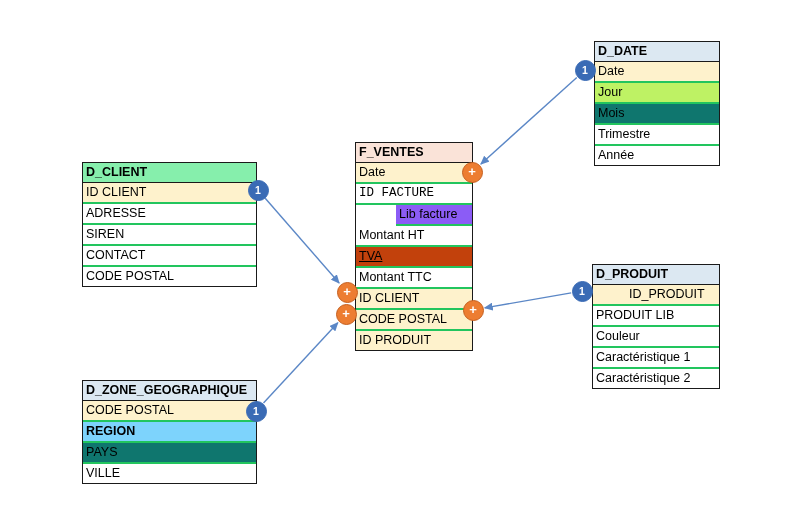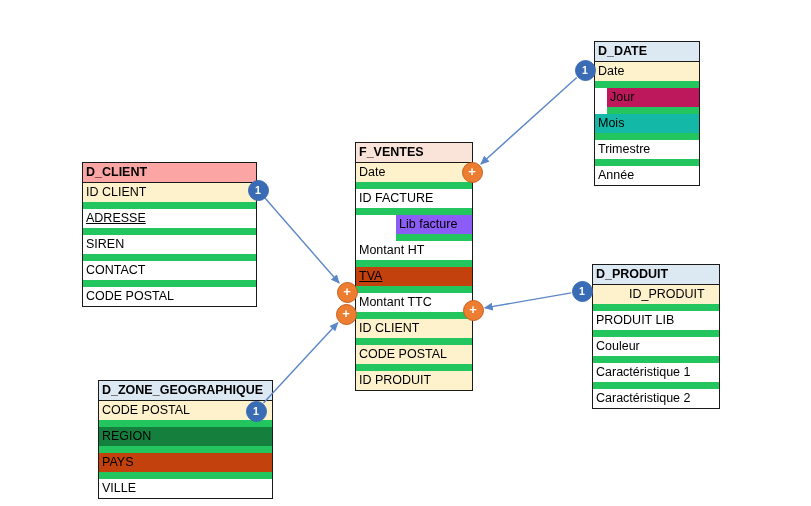--- a/index.html
+++ b/index.html
@@ -37,21 +37,21 @@
     font-weight: bold;
     padding: 0 3px;
     border-bottom: 1px solid #1a1a1a;
     white-space: nowrap;
     overflow: hidden;
   }
   .er-field {
     height: 19px;
     line-height: 19px;
     padding: 0 3px;
-    border-bottom: 7px solid #22c55e;
+    border-bottom: 2px solid #22c55e;
     background: #ffffff;
     white-space: nowrap;
     overflow: hidden;
   }
   .er-field:last-child { border-bottom: none; }
   .badge {
     position: absolute;
     width: 21px;
     height: 21px;
     border-radius: 50%;
@@ -75,51 +75,51 @@
         <path id="arrowhead-path" d="M0,0 L9,4 L0,8 Z" fill="#5B87C6"></path>
       </marker>
     </defs>
   <line x1="576.8" y1="77.4" x2="480.9" y2="164.0" stroke="#5B87C6" stroke-width="1.4" marker-end="url(#arrowhead)"></line>
       <line x1="265.2" y1="198.3" x2="339.1" y2="283.0" stroke="#5B87C6" stroke-width="1.4" marker-end="url(#arrowhead)"></line>
       <line x1="263.5" y1="402.9" x2="337.8" y2="322.8" stroke="#5B87C6" stroke-width="1.4" marker-end="url(#arrowhead)"></line>
       <line x1="571.2" y1="292.9" x2="484.8" y2="307.9" stroke="#5B87C6" stroke-width="1.4" marker-end="url(#arrowhead)"></line>
     </svg>
   <div id="tables-layer">
       <div class="er-table" style="left: 82px; top: 162px; width: 175px; border-color: rgb(26, 26, 26);">
-        <div class="er-header" style="background: #fca5a5;">D_CLIENT</div>
+        <div class="er-header" style="background: #86efac;">D_CLIENT</div>
         <div class="er-field key" style="background: rgb(254, 242, 204);">ID CLIENT</div>
-        <div class="er-field" style="background: rgb(255, 255, 255); text-decoration: underline;">ADRESSE</div>
+        <div class="er-field" style="background: rgb(255, 255, 255);">ADRESSE</div>
         <div class="er-field" style="background: rgb(255, 255, 255);">SIREN</div>
         <div class="er-field" style="background: rgb(255, 255, 255);">CONTACT</div>
         <div class="er-field" style="background: rgb(255, 255, 255);">CODE POSTAL</div>
       </div>
-      <div class="er-table" style="left: 98px; top: 380px; width: 175px; border-color: rgb(26, 26, 26);">
+      <div class="er-table" style="left: 82px; top: 380px; width: 175px; border-color: rgb(26, 26, 26);">
         <div class="er-header" style="background: rgb(220, 232, 242);">D_ZONE_GEOGRAPHIQUE</div>
         <div class="er-field key" style="background: rgb(254, 242, 204);">CODE POSTAL</div>
-        <div class="er-field" style="background: #15803d;">REGION</div>
-        <div class="er-field" style="background: #c2410c;">PAYS</div>
+        <div class="er-field" style="background: #7dd3fc; font-weight: bold;">REGION</div>
+        <div class="er-field" style="background: #0f766e;">PAYS</div>
         <div class="er-field" style="background: rgb(255, 255, 255);">VILLE</div>
       </div>
       <div class="er-table" style="left: 355px; top: 142px; width: 118px; border-color: rgb(26, 26, 26);">
         <div class="er-header" style="background: rgb(250, 227, 216);">F_VENTES</div>
         <div class="er-field key" style="background: rgb(254, 242, 204);">Date</div>
-        <div class="er-field" style="background: rgb(255, 255, 255);">ID FACTURE</div>
+        <div class="er-field" style="background: rgb(255, 255, 255); font-family: Liberation Mono, monospace;">ID FACTURE</div>
         <div class="er-field" style="background: #8b5cf6; margin-left: 40px;">Lib facture</div>
         <div class="er-field" style="background: rgb(255, 255, 255);">Montant HT</div>
         <div class="er-field" style="background: #c2410c; text-decoration: underline;">TVA</div>
         <div class="er-field" style="background: rgb(255, 255, 255);">Montant TTC</div>
         <div class="er-field key" style="background: rgb(254, 242, 204);">ID CLIENT</div>
         <div class="er-field key" style="background: rgb(254, 242, 204);">CODE POSTAL</div>
         <div class="er-field key" style="background: rgb(254, 242, 204);">ID PRODUIT</div>
       </div>
-      <div class="er-table" style="left: 594px; top: 41px; width: 106px; border-color: rgb(26, 26, 26);">
+      <div class="er-table" style="left: 594px; top: 41px; width: 126px; border-color: rgb(26, 26, 26);">
         <div class="er-header" style="background: rgb(220, 232, 242);">D_DATE</div>
         <div class="er-field key" style="background: rgb(254, 242, 204);">Date</div>
-        <div class="er-field" style="background: #be185d; margin-left: 12px;">Jour</div>
-        <div class="er-field" style="background: #14b8a6;">Mois</div>
+        <div class="er-field" style="background: #bef264;">Jour</div>
+        <div class="er-field" style="background: #0f766e;">Mois</div>
         <div class="er-field" style="background: rgb(255, 255, 255);">Trimestre</div>
         <div class="er-field" style="background: rgb(255, 255, 255);">Année</div>
       </div>
       <div class="er-table" style="left: 592px; top: 264px; width: 128px; border-color: rgb(26, 26, 26);">
         <div class="er-header" style="background: rgb(220, 232, 242);">D_PRODUIT</div>
         <div class="er-field key" style="background: rgb(254, 242, 204); padding-left: 36px;">ID_PRODUIT</div>
         <div class="er-field" style="background: rgb(255, 255, 255);">PRODUIT LIB</div>
         <div class="er-field" style="background: rgb(255, 255, 255);">Couleur</div>
         <div class="er-field" style="background: rgb(255, 255, 255);">Caractéristique 1</div>
         <div class="er-field" style="background: rgb(255, 255, 255);">Caractéristique 2</div>

